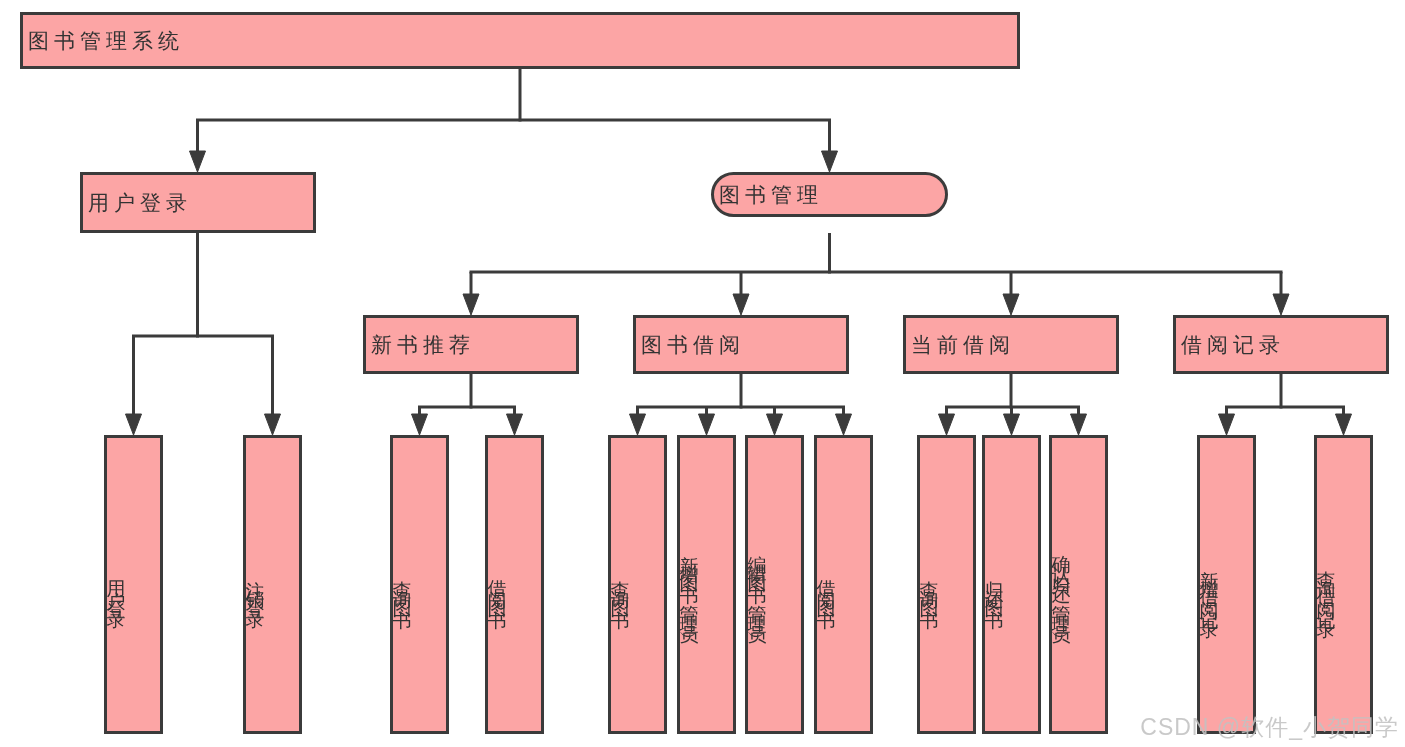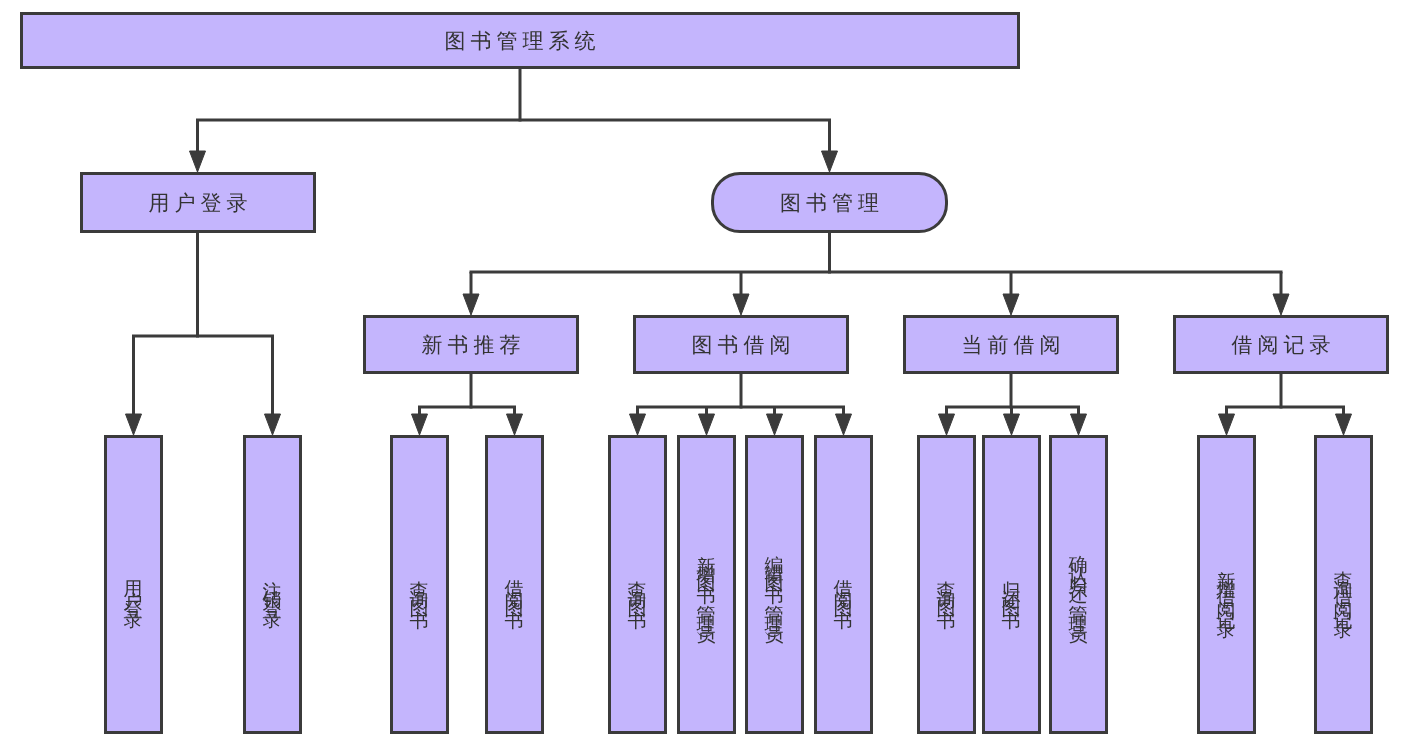--- a/index.html
+++ b/index.html
@@ -18,25 +18,25 @@
   #connectors {
     position: absolute;
     left: 0; top: 0;
     width: 1405px; height: 747px;
     z-index: 1;
   }
   .node {
     position: absolute;
     box-sizing: border-box;
     border: 3px solid #3b3b3b;
-    background: #c4b5fd;
+    background: #fca5a5;
     color: #333333;
     display: flex;
     align-items: center;
-    justify-content: center;
+    justify-content: flex-start;
     z-index: 2;
   }
   .h-node span {
     font-size: 21px;
     letter-spacing: 5px;
     text-indent: 5px;
     white-space: nowrap;
   }
   .leaf span {
     writing-mode: vertical-rl;
@@ -138,21 +138,21 @@
     </g>
   </svg>
 
   <div class="node h-node" style="left:20px; top:12px; width:1000px; height:57px;">
     <span>图书管理系统</span>
   </div>
 
   <div class="node h-node" style="left:80px; top:172px; width:236px; height:61px;">
     <span>用户登录</span>
   </div>
-  <div class="node h-node" style="left:711px; top:172px; width:237px; height:61px;border-radius:29px;">
+  <div class="node h-node" style="left:711px; top:172px; width:237px; height:45px;border-radius:29px;">
     <span>图书管理</span>
   </div>
 
   <div class="node h-node" style="left:633px; top:315px; width:216px; height:59px;">
     <span>图书借阅</span>
   </div>
   <div class="node h-node" style="left:363px; top:315px; width:216px; height:59px;">
     <span>新书推荐</span>
   </div>
   <div class="node h-node" style="left:1173px; top:315px; width:216px; height:59px;">
@@ -199,13 +199,14 @@
     <span>确认归还（管理员）</span>
   </div>
 
   <div class="node leaf" style="left:1197px; top:435px; width:59px; height:299px;">
     <span>新增借阅记录</span>
   </div>
   <div class="node leaf" style="left:1314px; top:435px; width:59px; height:299px;">
     <span>查询借阅记录</span>
   </div>
 
+  <div id="watermark">CSDN @软件_小贺同学</div>
 </div>
 
 </body></html>

